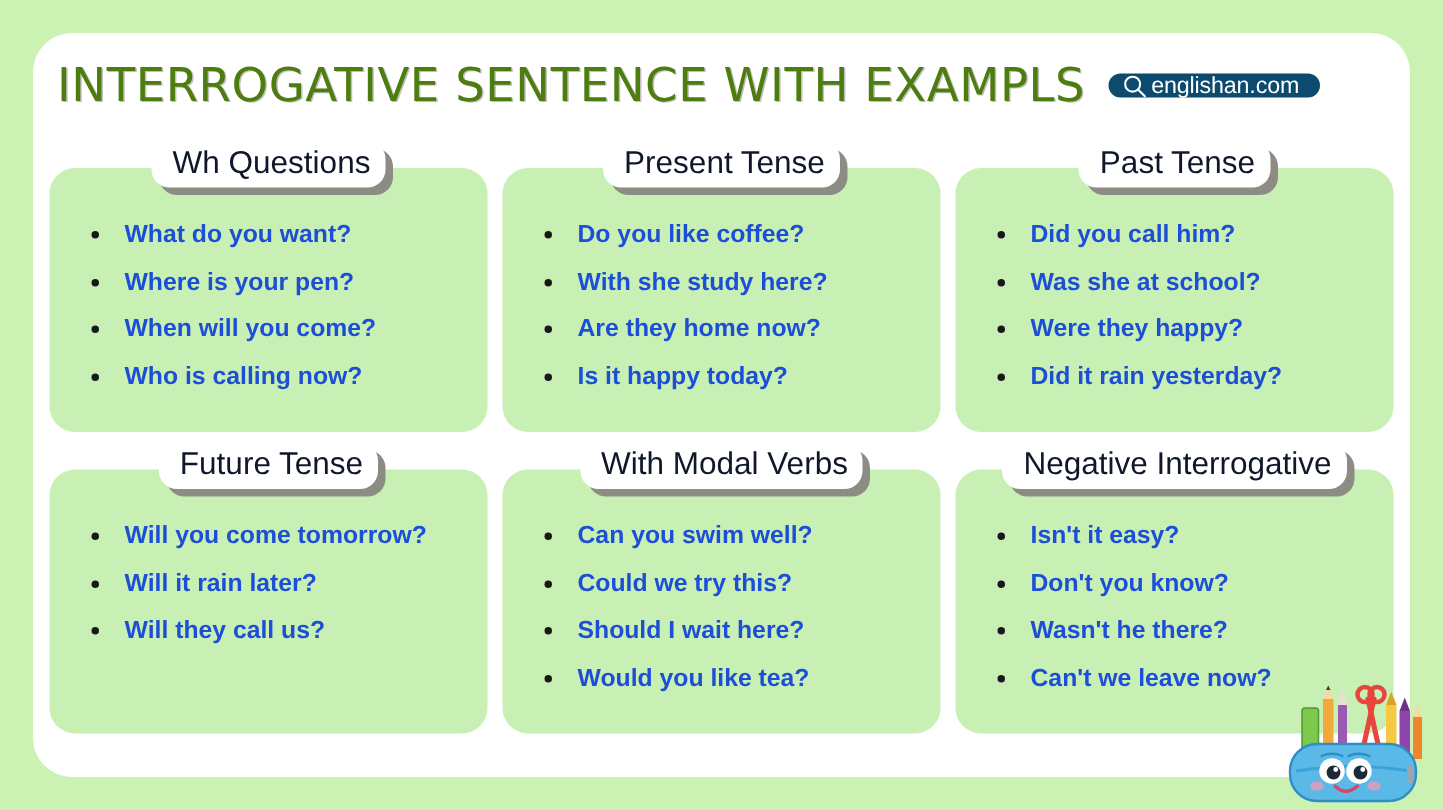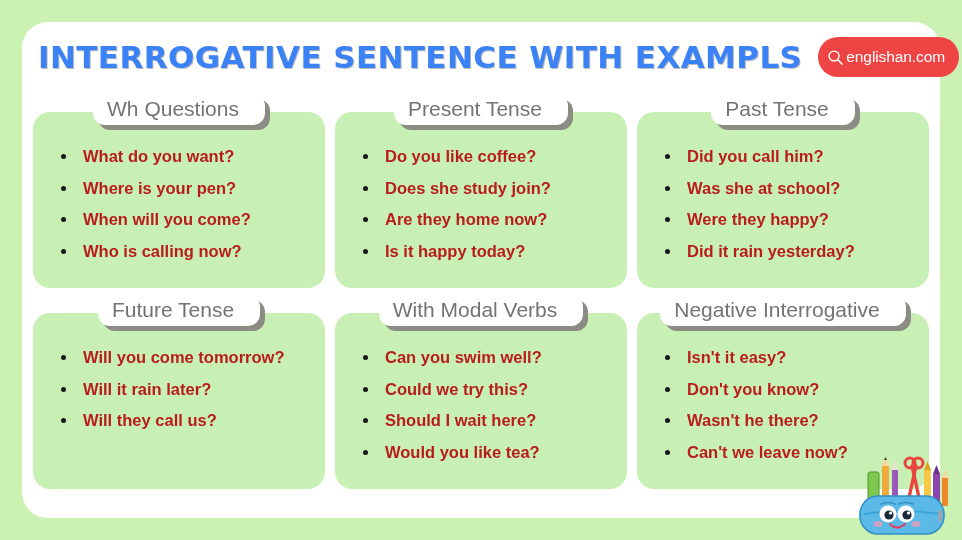--- a/index.html
+++ b/index.html
@@ -34,35 +34,35 @@
     top: 0;
     width: 918px;
     height: 70px;
     display: flex;
     align-items: center;
     padding: 0 14px 0 16px;
   }
 
   .page-title {
     font-family: "DejaVu Sans", sans-serif;
-    font-weight: bold;
+    font-weight: normal;
     font-size: 31px;
     letter-spacing: 0.4px;
-    color: #3b82f6;
+    color: #4d7c0f;
     white-space: nowrap;
     text-shadow: 1px 1px 0 rgba(0,0,0,0.25);
   }
 
   .brand-badge {
     margin-left: 16px;
-    background: #ef4444;
+    background: #0c4a6e;
     border-radius: 20px;
-    height: 40px;
+    height: 16px;
     display: flex;
-    align-items: center;
+    align-items: flex-start;
     gap: 2px;
     padding: 0 14px 0 9px;
   }
 
   .brand-badge .search-icon {
     width: 17px;
     height: 17px;
     flex: 0 0 auto;
     display: block;
   }
@@ -103,41 +103,41 @@
     width: 100%;
     display: flex;
     justify-content: center;
     pointer-events: none;
   }
 
   .card-header {
     position: relative;
     background: #ffffff;
     border-radius: 12px;
-    padding: 3px 26px 4px 14px;
+    padding: 3px 10px 4px 14px;
     font-size: 21px;
-    color: #737373;
+    color: #0f172a;
     font-family: "Liberation Sans", sans-serif;
     white-space: nowrap;
     box-shadow: 5px 5px 0 0 #8c8c84;
     z-index: 2;
   }
 
   
   .items {
     list-style: none;
     margin: 0;
     padding: 6px 10px 0 26px;
   }
 
   .item {
     position: relative;
     font-size: 16.5px;
     font-weight: bold;
-    color: #b91c1c;
+    color: #1d4ed8;
     line-height: 1.0;
     padding-left: 24px;
     margin-bottom: 15px;
     white-space: nowrap;
   }
 
   .item::before {
     content: "";
     position: absolute;
     left: 2px;
@@ -191,21 +191,21 @@
         <li class="item"> Who is calling now?</li>
       </ul>
     </div>
 
     <div class="card">
       <div class="card-header-wrap">
         <div class="card-header">Present Tense</div>
       </div>
       <ul class="items">
         <li class="item">Do you like coffee?</li>
-        <li class="item"> Does she study join?</li>
+        <li class="item"> With she study here?</li>
         <li class="item"> Are they home now?</li>
         <li class="item"> Is it happy today?</li>
       </ul>
     </div>
 
     <div class="card">
       <div class="card-header-wrap">
         <div class="card-header">Past Tense</div>
       </div>
       <ul class="items">

